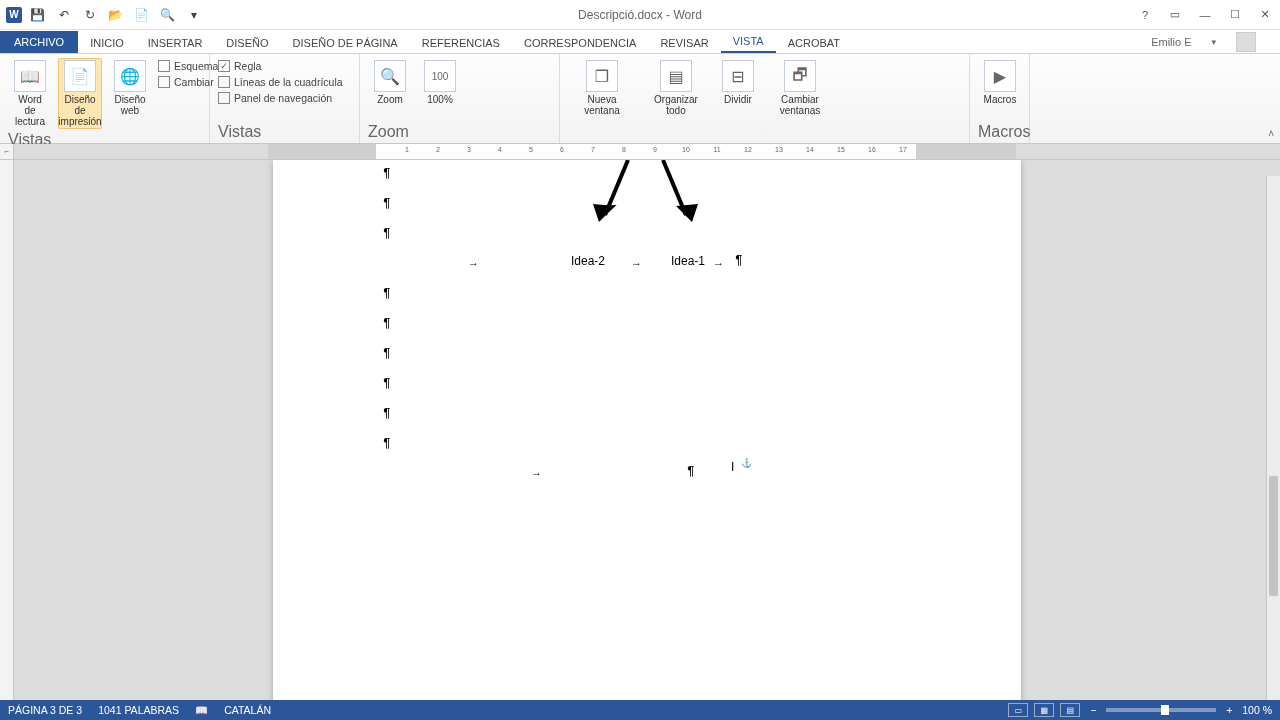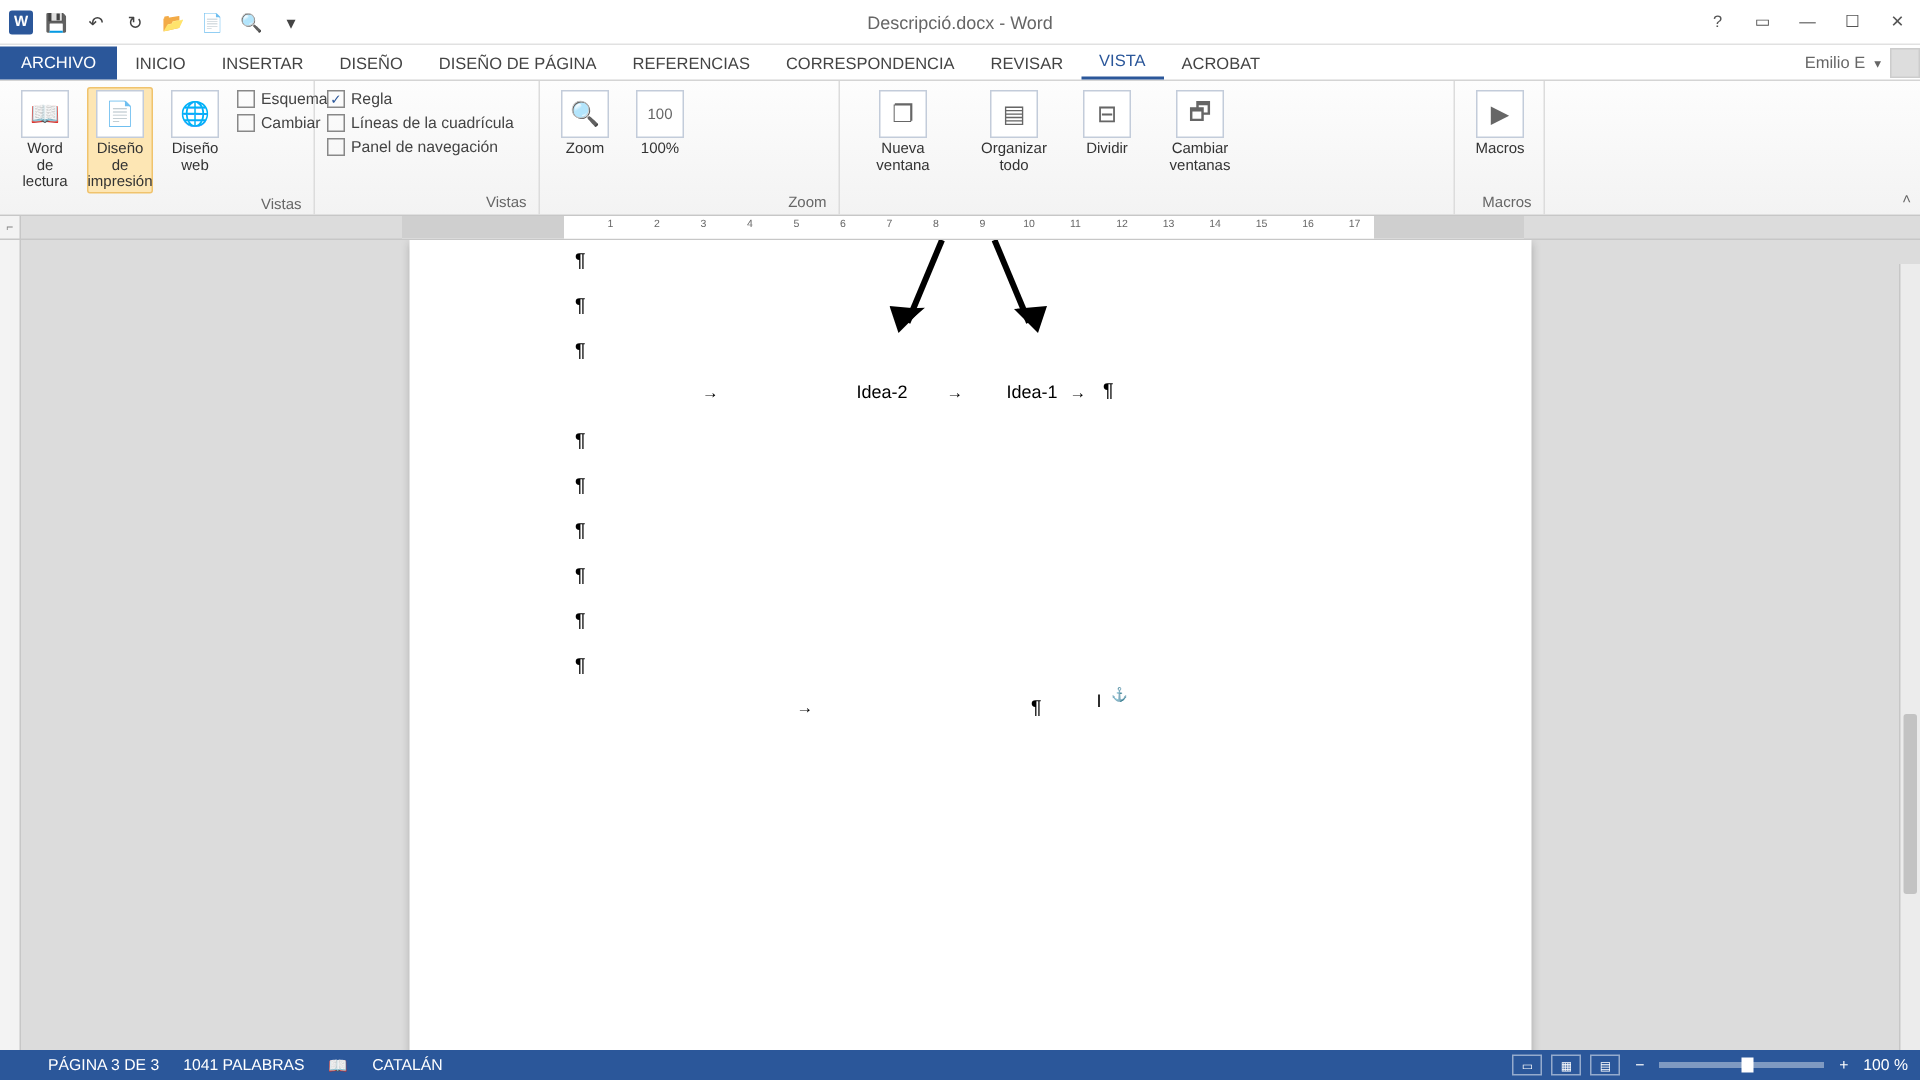--- a/index.html
+++ b/index.html
@@ -13,29 +13,29 @@
 .tb-title { position: absolute; left: 50%; transform: translateX(-50%); font-size: 12px; color: #666; }
 .tb-right { position: absolute; right: 0; display: flex; align-items: center; }
 .win-btn { width: 30px; height: 24px; display: flex; align-items: center; justify-content: center; font-size: 11px; color: #555; cursor: pointer; }
 .win-btn.close { color: #555; }
 
 
 .ribbon-tabs { height: 24px; background: #fff; display: flex; align-items: flex-end; border-bottom: 1px solid #d4d4d4; position: relative; }
 .rtab { padding: 4px 12px; font-size: 11px; color: #444; cursor: pointer; text-transform: uppercase; }
 .rtab.archivo { background: #2b579a; color: #fff; padding: 5px 14px; }
 .rtab.active { color: #2b579a; border-bottom: 2px solid #2b579a; }
-.user-area { position: absolute; right: 0; top: 2px; display: flex; align-items: center; gap: 6px; }
+.user-area { position: absolute; right: 24px; top: 2px; display: flex; align-items: center; gap: 20px; }
 .user-name { font-size: 11px; color: #666; }
 .user-avatar { width: 20px; height: 20px; background: #ddd; border: 1px solid #ccc; }
 
 
 .ribbon { height: 90px; background: linear-gradient(#fdfdfd,#f3f3f3); border-bottom: 1px solid #c7c7c7; display: flex; }
 .rgroup { border-right: 1px solid #dcdcdc; padding: 4px 8px 2px; display: flex; flex-direction: column; justify-content: space-between; }
 .rgroup-body { display: flex; gap: 6px; align-items: flex-start; flex: 1; }
-.rgroup-label { font-size: 10px; color: #666; text-align: right; padding-top: 2px; }
+.rgroup-label { font-size: 16px; color: #666; text-align: left; padding-top: 2px; }
 .big-btn { display: flex; flex-direction: column; align-items: center; gap: 2px; cursor: pointer; padding: 2px 4px; min-width: 44px; }
 .big-btn.active { background: #fde6b4; border: 1px solid #f0c36d; border-radius: 2px; padding: 1px 3px; }
 .big-btn-icon { width: 32px; height: 32px; border: 1px solid #c3ccda; background: #fff; display: flex; align-items: center; justify-content: center; font-size: 16px; color: #666; }
 .big-btn-label { font-size: 10px; color: #333; text-align: center; line-height: 1.1; max-width: 60px; }
 .check-list { display: flex; flex-direction: column; gap: 4px; padding-top: 2px; }
 .check-item { display: flex; align-items: center; gap: 4px; font-size: 10.5px; color: #444; cursor: pointer; white-space: nowrap; }
 .check-item.disabled { color: #b8b8b8; }
 .chk { width: 12px; height: 12px; border: 1px solid #888; display: flex; align-items: center; justify-content: center; font-size: 9px; color: #2b579a; }
 .chk.disabled { border-color: #ccc; }
 .radio { width: 10px; height: 10px; border: 1px solid #888; border-radius: 50%; }
@@ -57,21 +57,21 @@
 .doc-text { position: absolute; font-size: 12px; color: #000; }
 .tab-arrow { position: absolute; font-size: 11px; color: #000; }
 .cursor-anchor { position: absolute; font-size: 12px; color: #000; }
 
 
 .shape-arrow { position: absolute; }
 .shape-arrow svg { display: block; }
 
 
 .statusbar { height: 20px; background: #2b579a; color: #fff; display: flex; align-items: center; font-size: 10.5px; padding: 0 8px; justify-content: space-between; }
-.sb-left { display: flex; gap: 16px; align-items: center; margin-left: 24px; }
+.sb-left { display: flex; gap: 16px; align-items: center; }
 .sb-right { display: flex; gap: 6px; align-items: center; }
 .view-btn { width: 20px; height: 14px; border: 1px solid rgba(255,255,255,.5); display: flex; align-items: center; justify-content: center; font-size: 8px; cursor: pointer; }
 .zoom-slider { width: 110px; height: 4px; background: rgba(255,255,255,.4); position: relative; }
 .zoom-thumb { position: absolute; top: -3px; left: 50%; width: 8px; height: 10px; background: #fff; }
 .zoom-btn { width: 14px; text-align: center; cursor: pointer; }
 .collapse-ribbon { position: absolute; right: 6px; bottom: 4px; font-size: 10px; color: #666; cursor: pointer; }
 .scrollbar-v { position: absolute; right: 0; top: 16px; bottom: 0; width: 14px; background: #ececec; border-left: 1px solid #c7c7c7; }
 .scrollbar-v .thumb { position: absolute; left: 2px; right: 2px; top: 300px; height: 120px; background: #c3c3c3; border-radius: 2px; }
 </style>
 </head>

